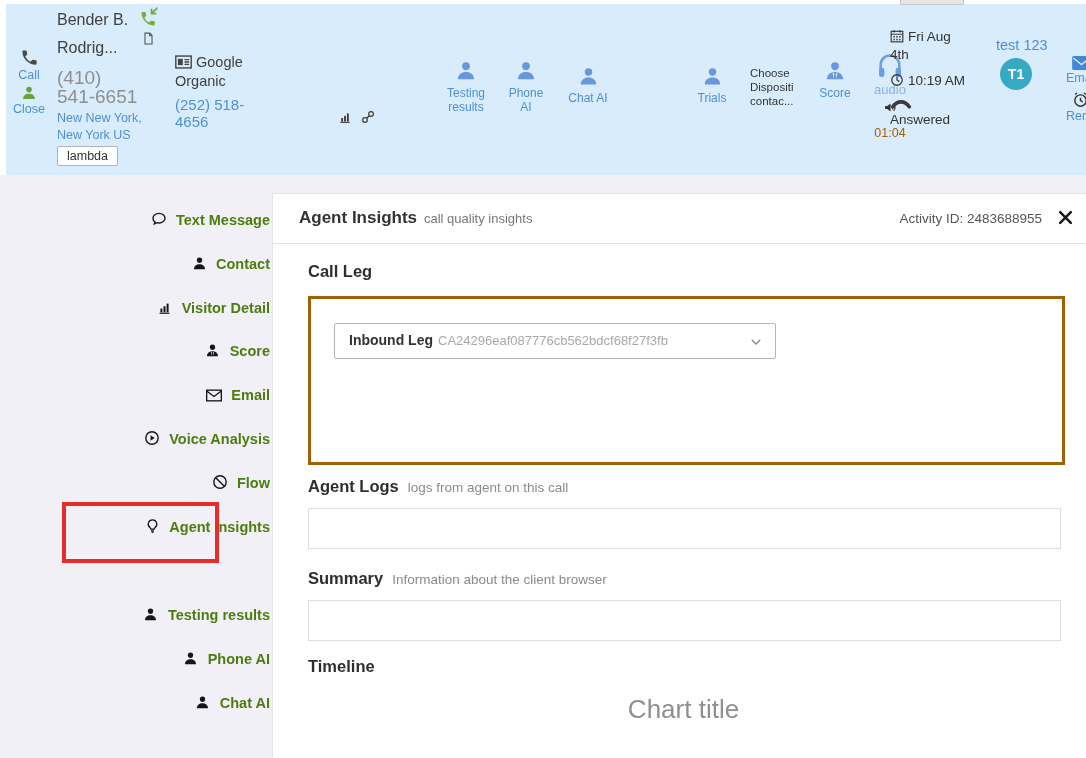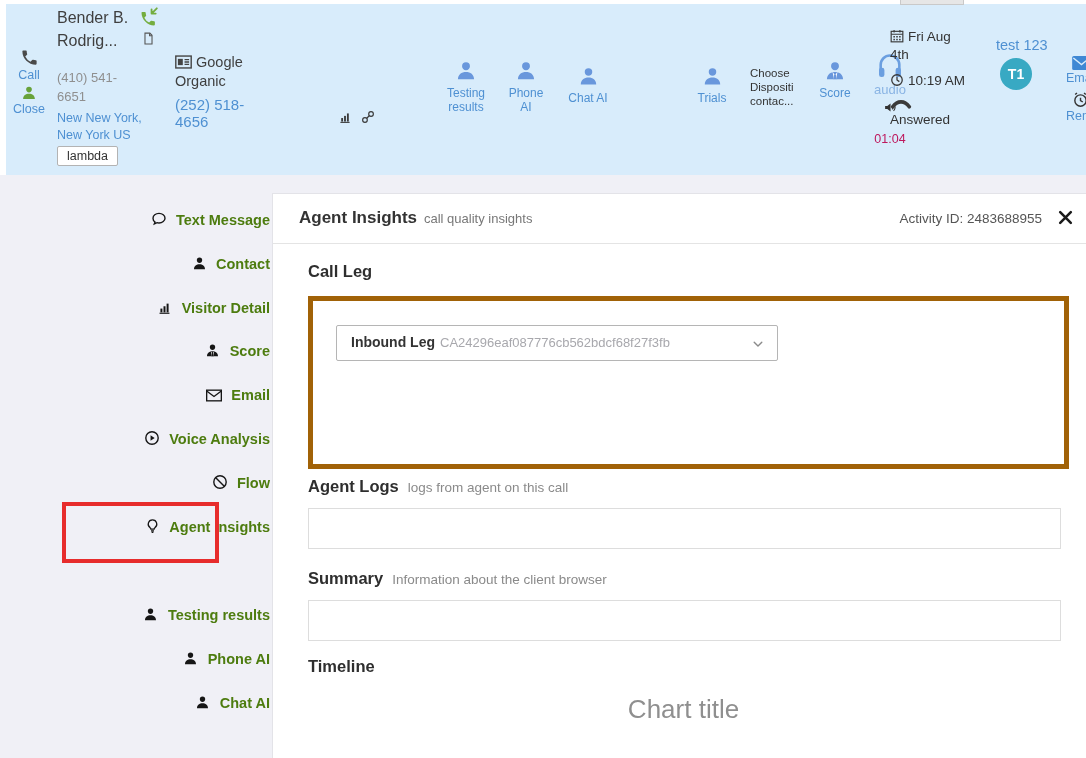--- a/index.html
+++ b/index.html
@@ -6,22 +6,22 @@
   .stage{position:relative;width:1086px;height:758px;overflow:hidden;background:#fff;
          font-family:"Liberation Sans", sans-serif;-webkit-font-smoothing:antialiased;}
 
   
   .topbar{position:absolute;left:6px;top:4px;right:0;height:171px;background:#d8ecfb;}
   .artifact{position:absolute;left:900px;top:0;width:62px;height:4px;background:#e6e6e6;border:1px solid #c9c9c9;border-top:none;}
   .lbl-blue{color:#4e90d2;font-size:12.5px;}
 
   .act-col{position:absolute;left:0px;top:44px;width:46px;text-align:center;}
   .act-col .ic{display:block;margin:0 auto;}
-  .caller-name{position:absolute;left:51px;top:2px;width:86px;font-size:16px;line-height:23px;color:#3f3f3f;}
-  .caller-phone{position:absolute;left:51px;top:64px;width:86px;font-size:13px;line-height:19px;color:#8f8f8f;}
+  .caller-name{position:absolute;left:51px;top:2px;width:86px;font-size:16px;line-height:28px;color:#3f3f3f;}
+  .caller-phone{position:absolute;left:51px;top:64px;width:86px;font-size:19px;line-height:19px;color:#8f8f8f;}
   .caller-loc{position:absolute;left:51px;top:106px;width:100px;font-size:12.5px;line-height:17px;color:#4e90d2;}
   .tag{position:absolute;left:51px;top:142px;background:#fff;border:1px solid #b3b3b3;border-radius:2px;
        font-size:12.5px;color:#333;padding:2px 9px;}
   .ic-phonein{position:absolute;left:132px;top:3px;color:#74ad3f;}
   .ic-doc{position:absolute;left:136px;top:27px;color:#555;}
 
   .src-block{position:absolute;left:169px;top:49px;width:78px;font-size:14.5px;line-height:19px;color:#3f3f3f;}
   .src-block .ic{vertical-align:-2px;margin-right:4px;color:#444;}
   .src-phone{position:absolute;left:169px;top:92px;width:78px;font-size:15px;line-height:17px;color:#4e90d2;}
 
@@ -35,21 +35,21 @@
   .tb-1{left:490px;top:56px;} .tb-1 .tl{margin-left:9px;width:42px;}
   .tb-2{left:552px;top:62px;}
   .tb-3{left:676px;top:62px;}
   .tb-4{left:799px;top:56px;}
   .dispo{position:absolute;left:744px;top:62px;width:56px;font-size:11.5px;line-height:14px;color:#333;}
 
   .audio-col{position:absolute;left:862px;top:48px;width:44px;text-align:center;}
   .audio-col .hp{color:#6b9fe0;display:block;margin:0 auto;}
   .audio-lbl{display:block;color:#8ab4e4;font-size:13px;margin-top:2px;}
   .audio-col .sp{color:#333;display:block;margin:4px auto 0;}
-  .audio-dur{display:block;color:#be185d;font-size:12.5px;margin-top:18px;text-align:center;}
+  .audio-dur{display:block;color:#a16207;font-size:12.5px;margin-top:12px;text-align:center;}
 
   .meta-col{position:absolute;left:884px;top:24px;width:78px;font-size:13.5px;line-height:18px;color:#333;}
   .meta-row{margin-bottom:8px;}
   .meta-row .ic{vertical-align:-2px;margin-right:4px;color:#3a3a3a;}
   .meta-answer .ic{display:block;margin-bottom:2px;color:#3a3a3a;}
 
   .agent-name{position:absolute;left:990px;top:33px;font-size:14.5px;color:#4e90d2;}
   .avatar{position:absolute;left:994px;top:54px;width:32px;height:32px;border-radius:50%;background:#38a9c3;
           color:#fff;font-size:14px;font-weight:bold;text-align:center;line-height:32px;}
   .right-col{position:absolute;left:1060px;top:52px;width:60px;text-align:left;}
@@ -71,21 +71,21 @@
   .panel{position:absolute;left:272px;top:193px;width:813px;height:565px;background:#fff;
          border-left:1px solid #e3e3e8;border-top:1px solid #e3e3e8;}
   .panel-header{position:absolute;left:0;top:0;width:100%;height:49px;border-bottom:1px solid #e4e4e4;}
   .panel-title{position:absolute;left:26px;top:14px;font-size:17px;font-weight:bold;color:#333;}
   .panel-sub{position:absolute;left:151px;top:17px;font-size:13px;color:#777;}
   .activity{position:absolute;right:44px;top:17px;font-size:13.5px;color:#555;}
   .close-x{position:absolute;right:12px;top:15px;width:17px;height:17px;color:#1a1a1a;cursor:pointer;}
 
   .h2{position:absolute;font-size:16.5px;font-weight:bold;color:#2e2e2e;}
   .h2 .sub{font-size:13.5px;font-weight:normal;color:#8a8a8a;margin-left:9px;}
-  .callleg-box{position:absolute;left:35px;top:102px;width:751px;height:163px;border:5px solid #a16207;background:#fff;}
+  .callleg-box{position:absolute;left:35px;top:102px;width:751px;height:163px;border:3px solid #a16207;background:#fff;}
   .select{position:absolute;left:23px;top:24px;width:440px;height:34px;border:1px solid #b5b5b5;border-radius:2px;
           background:#fff;cursor:pointer;}
   .select .lead{position:absolute;left:14px;top:8px;font-size:14px;font-weight:bold;color:#333;}
   .select .code{position:absolute;left:103px;top:9px;font-size:13px;color:#a8a8ad;white-space:nowrap;}
   .select .chev{position:absolute;right:12px;top:11px;color:#8a8a8a;}
   .leg-desc{position:absolute;left:23px;top:72px;width:678px;font-size:13.5px;line-height:22px;color:#8a8a8a;}
 
   .empty-box{position:absolute;left:35px;width:751px;height:39px;border:1px solid #ddd;background:#fff;}
   .chart-title{position:absolute;left:35px;top:500px;width:751px;text-align:center;font-size:26px;color:#8f8f8f;}
 

